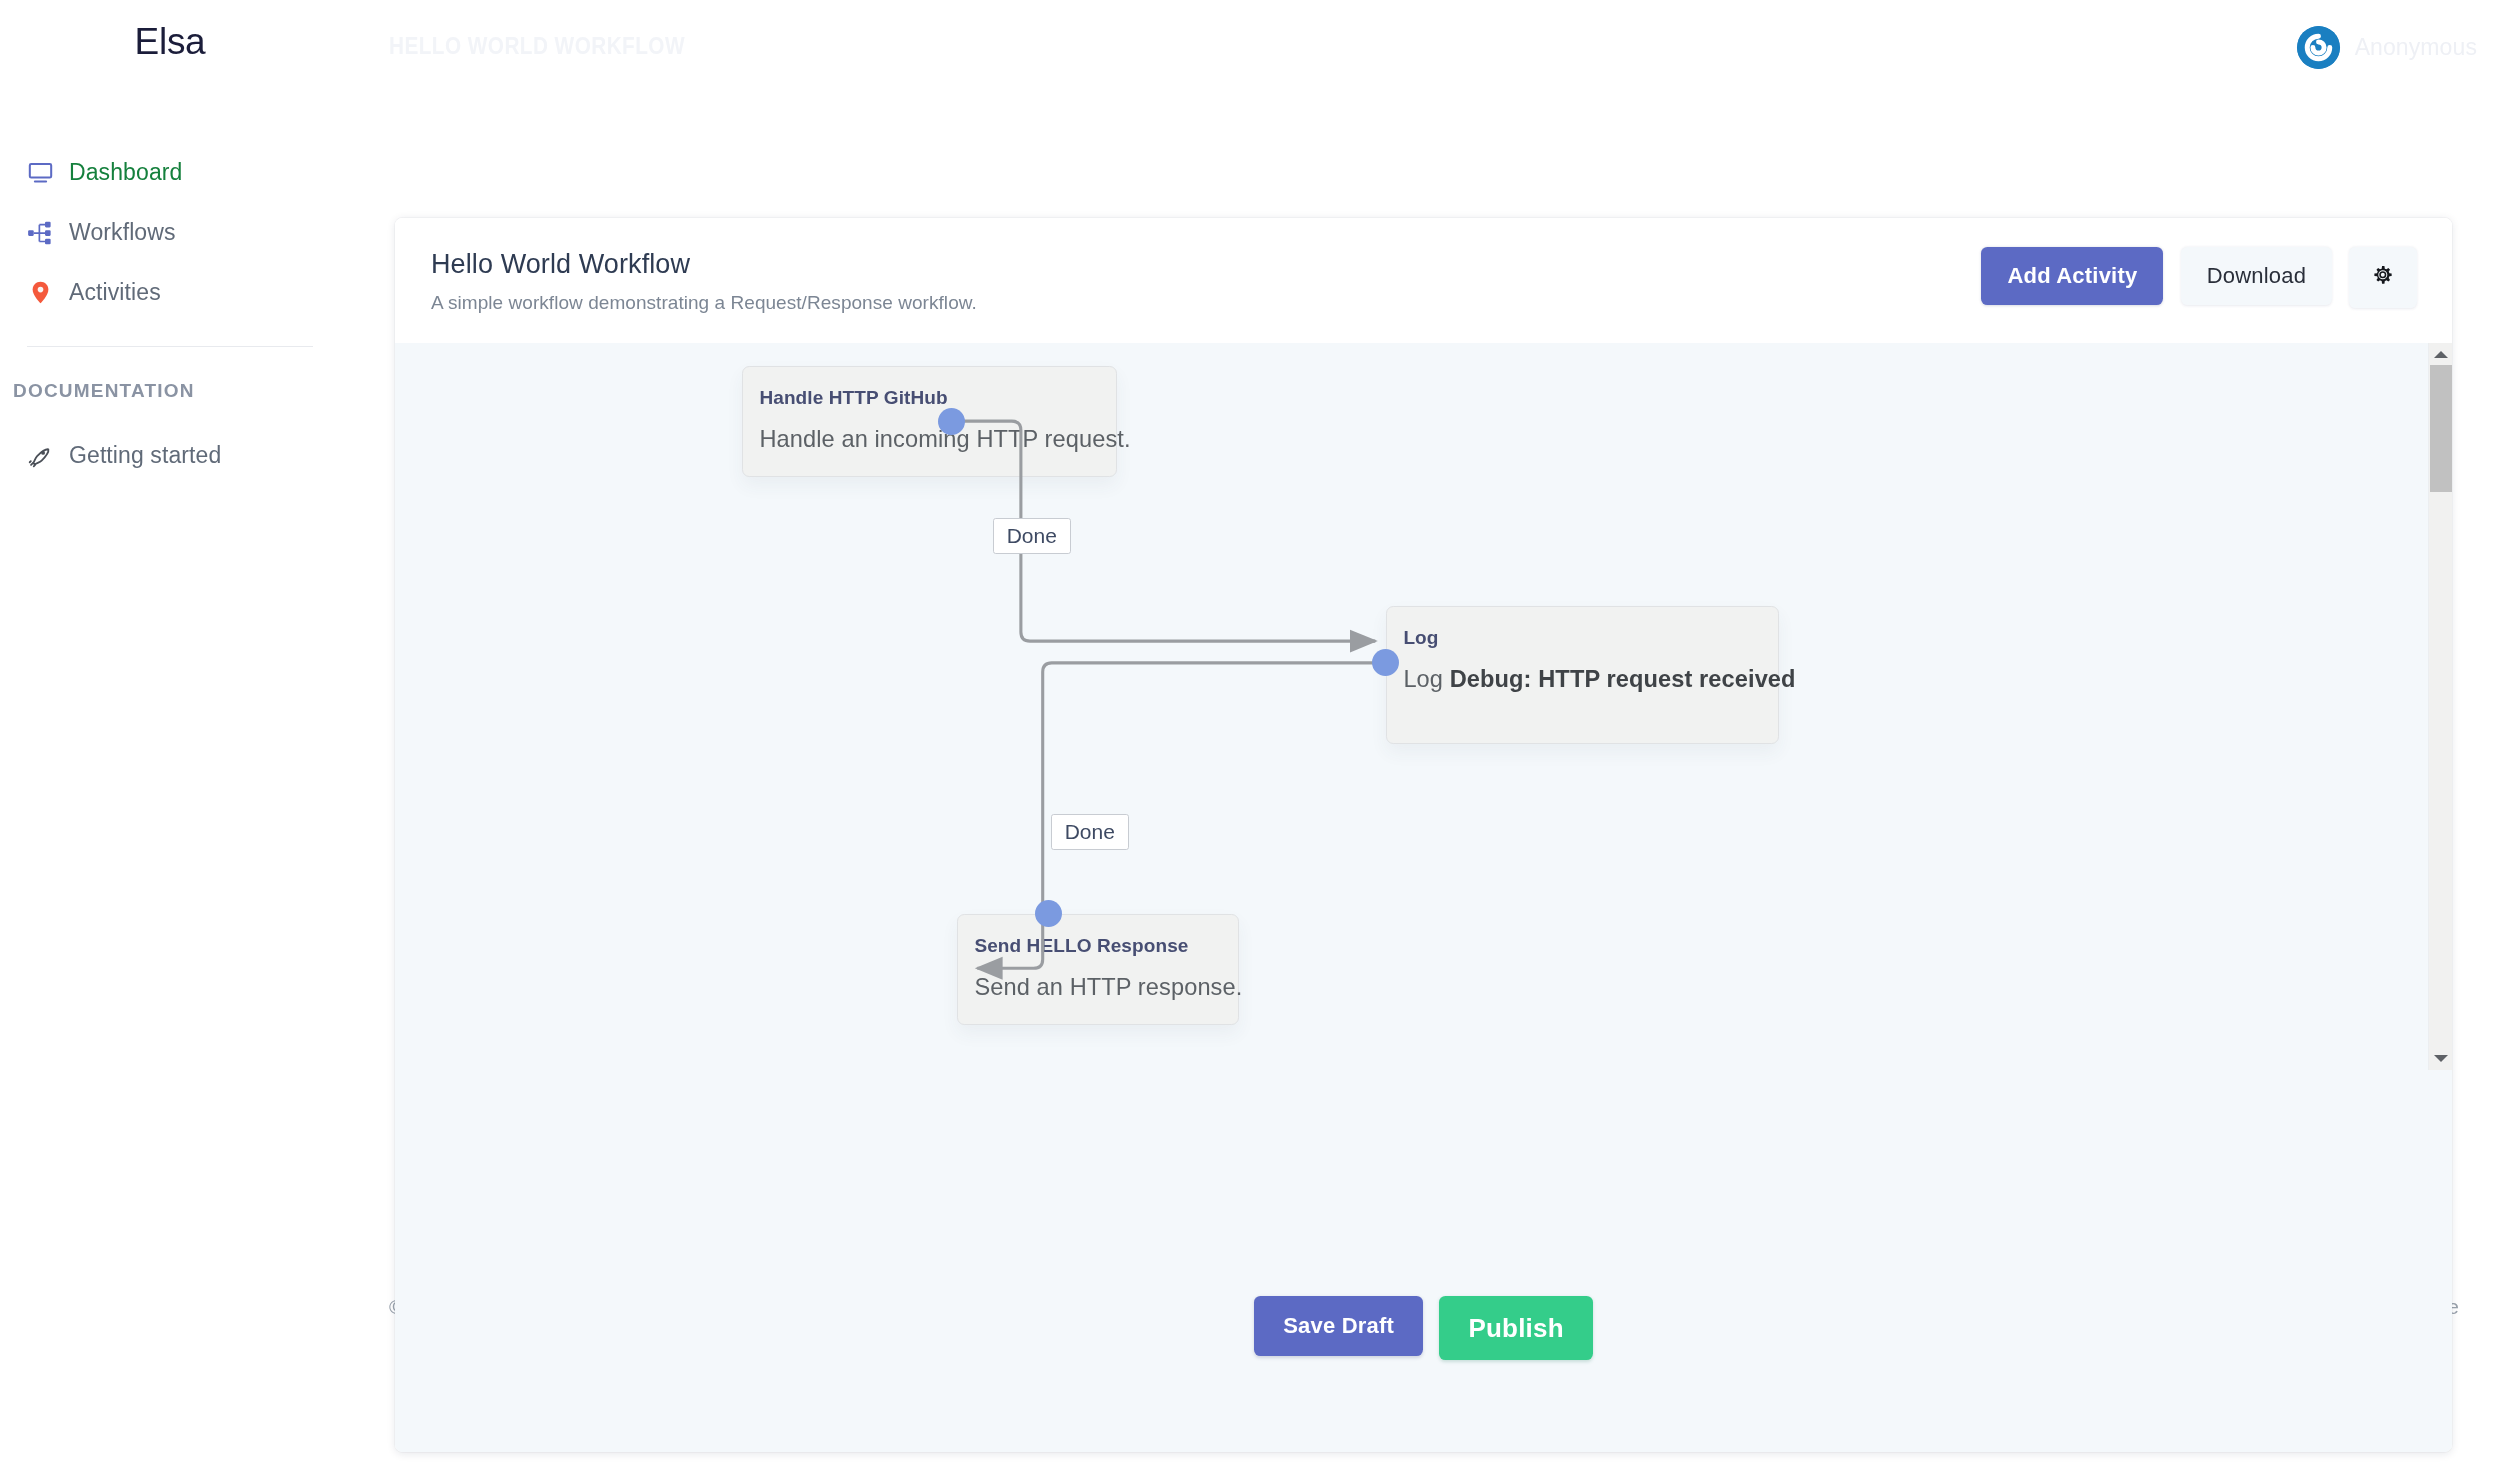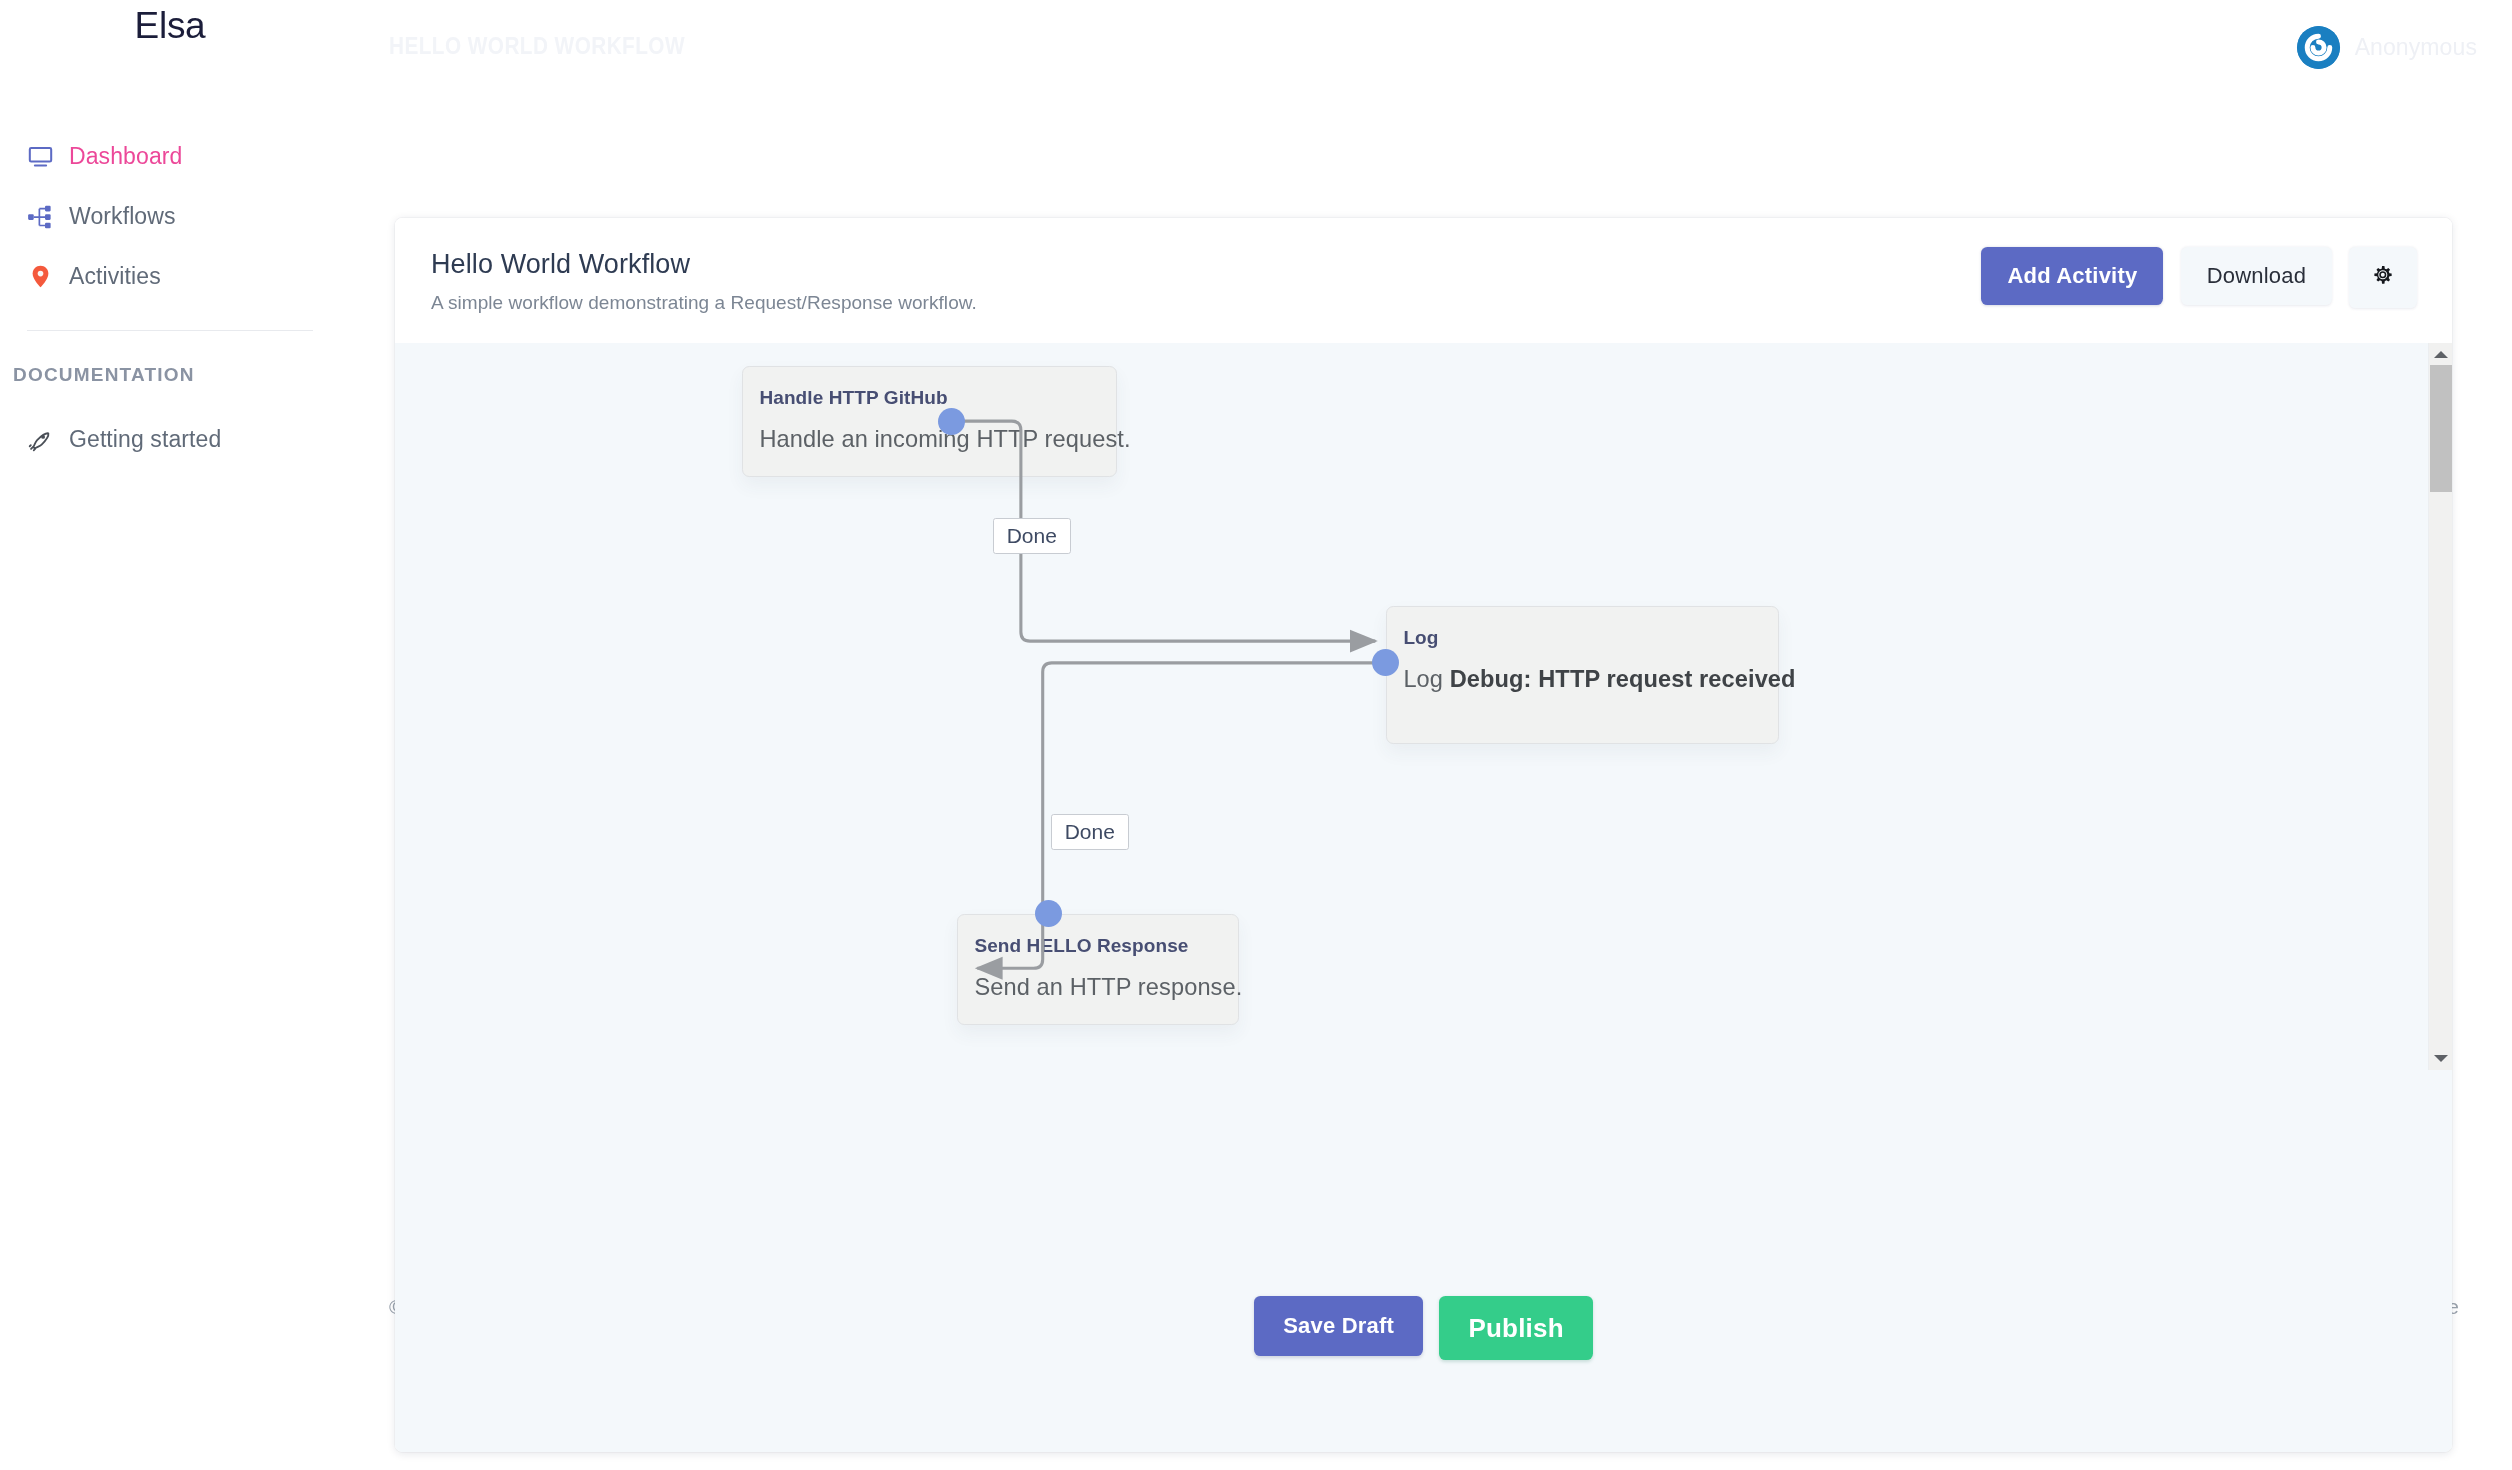--- a/index.html
+++ b/index.html
@@ -24,21 +24,21 @@
   .sidebar {
     position: absolute;
     left: 0; top: 0;
     width: 340px;
     height: 1470px;
     background: #ffffff;
     z-index: 5;
   }
   .brand {
     text-align: center;
-    padding-top: 4px;
+    padding-top: 20px;
     font-size: 37px;
     line-height: 1.2;
     font-weight: 400;
     color: #1b1d3a;
     letter-spacing: -0.3px;
   }
   .nav-list { margin-top: 78px; }
   .nav-item {
     display: flex;
     align-items: center;
@@ -51,21 +51,21 @@
     display: flex;
     align-items: center;
     justify-content: flex-start;
     flex: 0 0 42px;
   }
   .nav-label {
     font-size: 23px;
     color: #606a78;
     letter-spacing: 0.1px;
   }
-  .nav-item.active .nav-label { color: #ec4899; }
+  .nav-item.active .nav-label { color: #15803d; }
 
   .nav-divider {
     margin: 23.6px 27px 0 27px;
     height: 0.9px;
     background: #e8eaee;
   }
   .nav-section-title {
     margin: 33px 0 0 13px;
     font-size: 19px;
     font-weight: 700;

